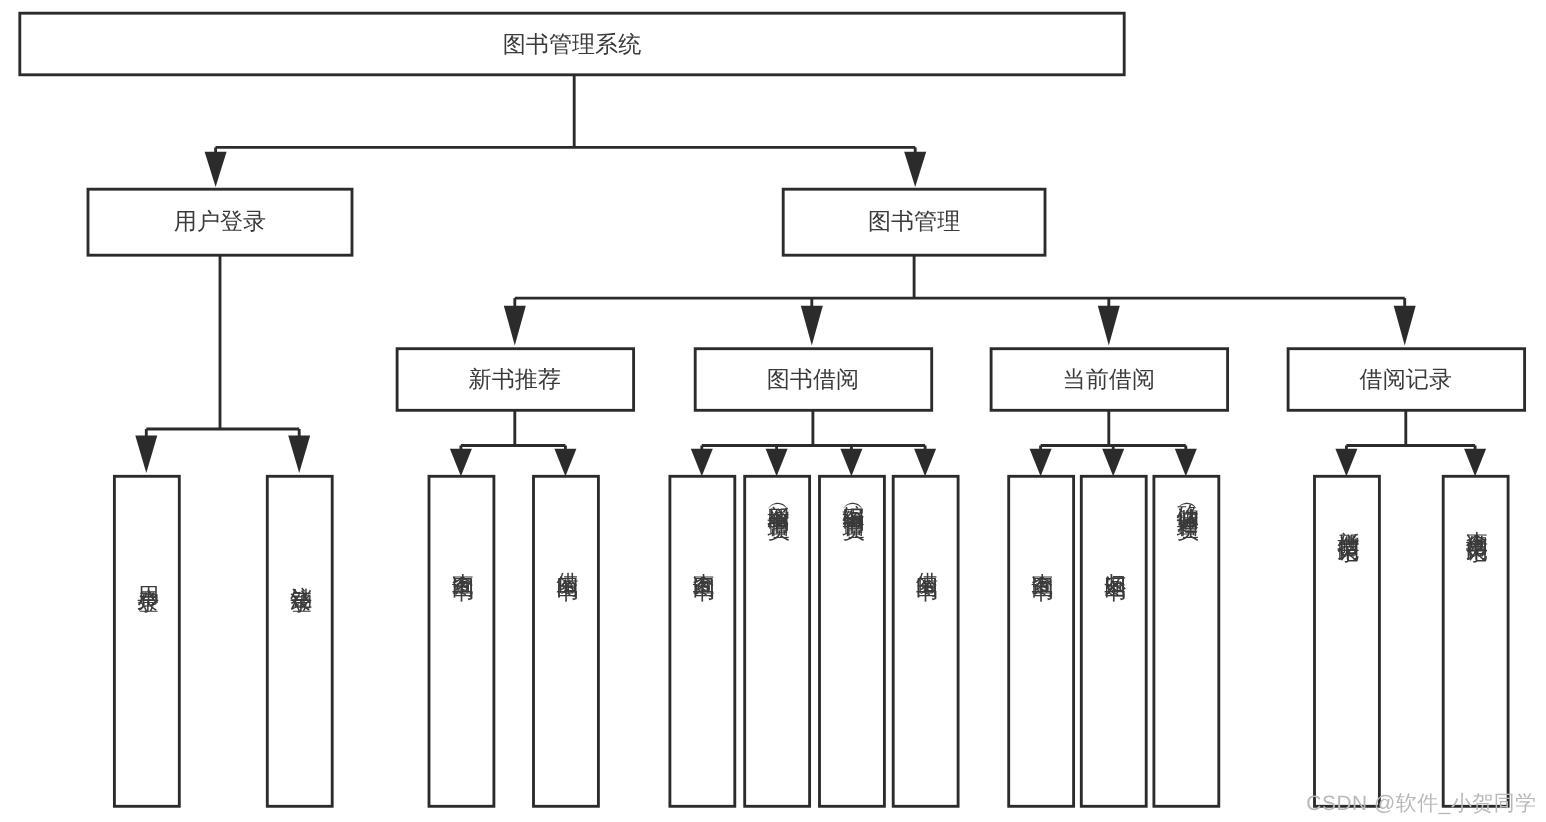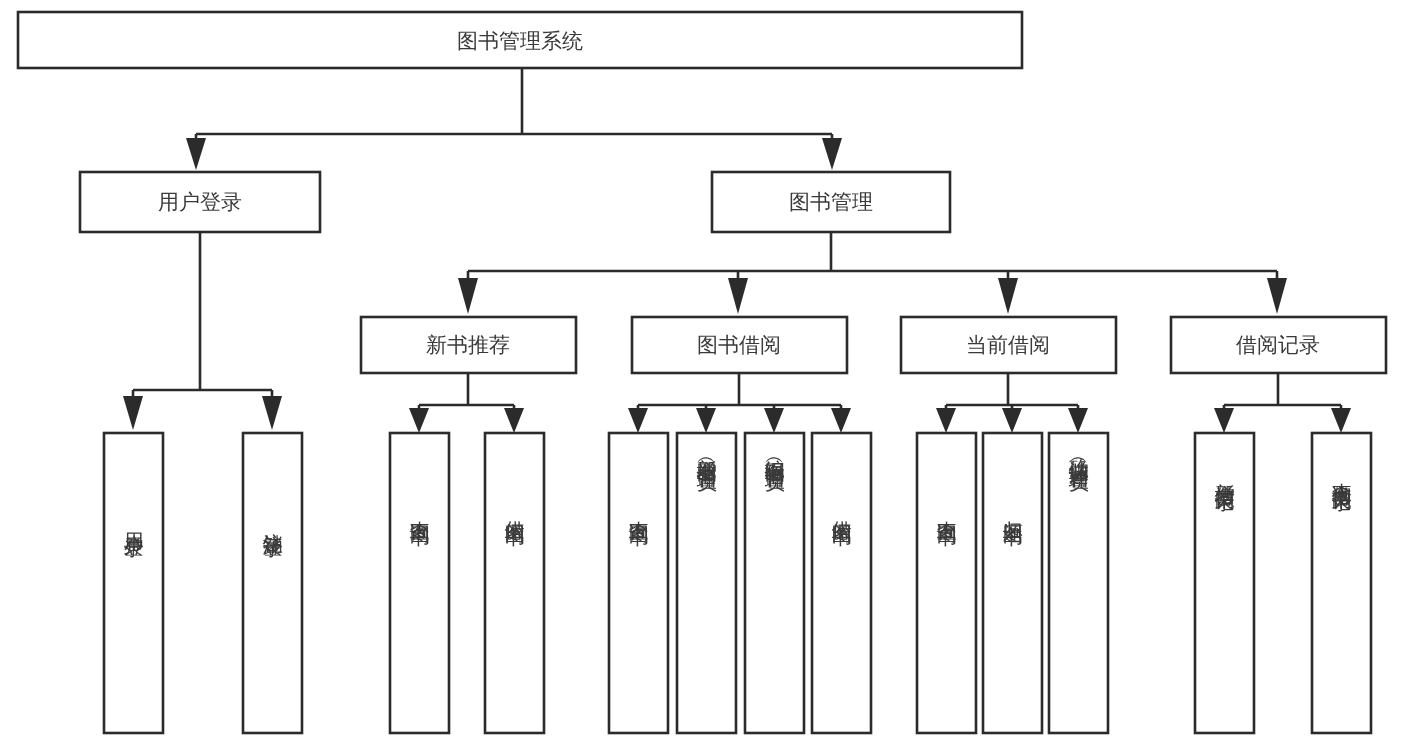--- a/index.html
+++ b/index.html
@@ -229,14 +229,15 @@
   </div>
 
   <div class="vnode" style="left:1195px; top:433px; width:59px; height:300px; padding-top:34px;">
     <span class="vnode-label">新增借阅记录</span>
   </div>
 
   <div class="vnode" style="left:1312px; top:433px; width:59px; height:300px; padding-top:34px;">
     <span class="vnode-label">查询借阅记录</span>
   </div>
 
+  <div class="watermark">CSDN @软件_小贺同学</div>
 
 </div>
 
 </body></html>

